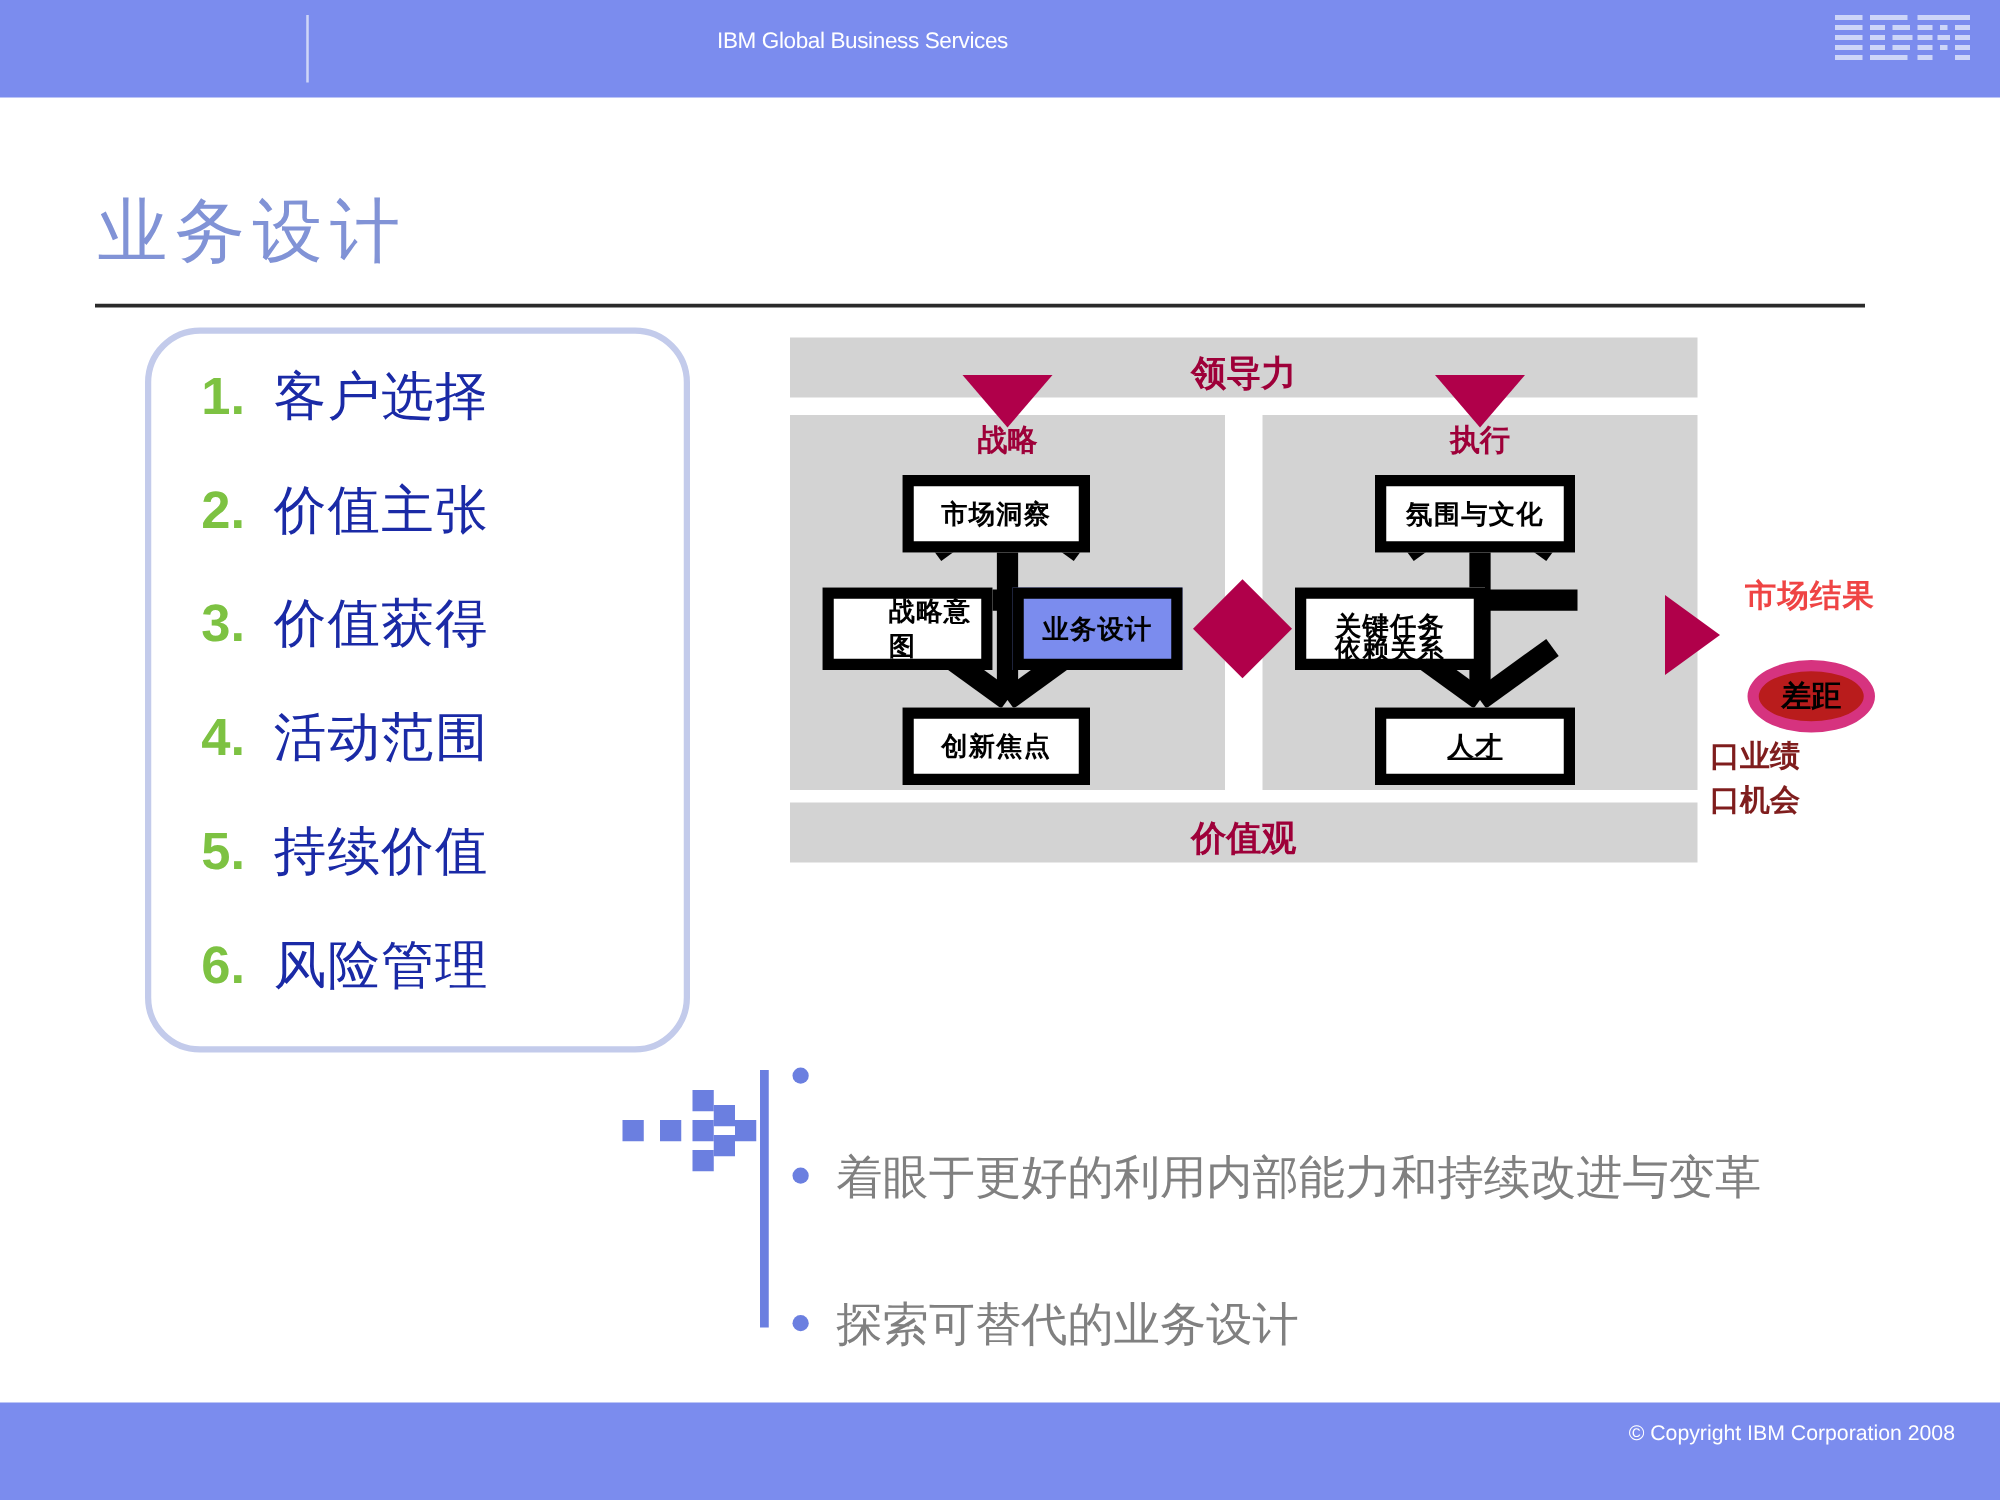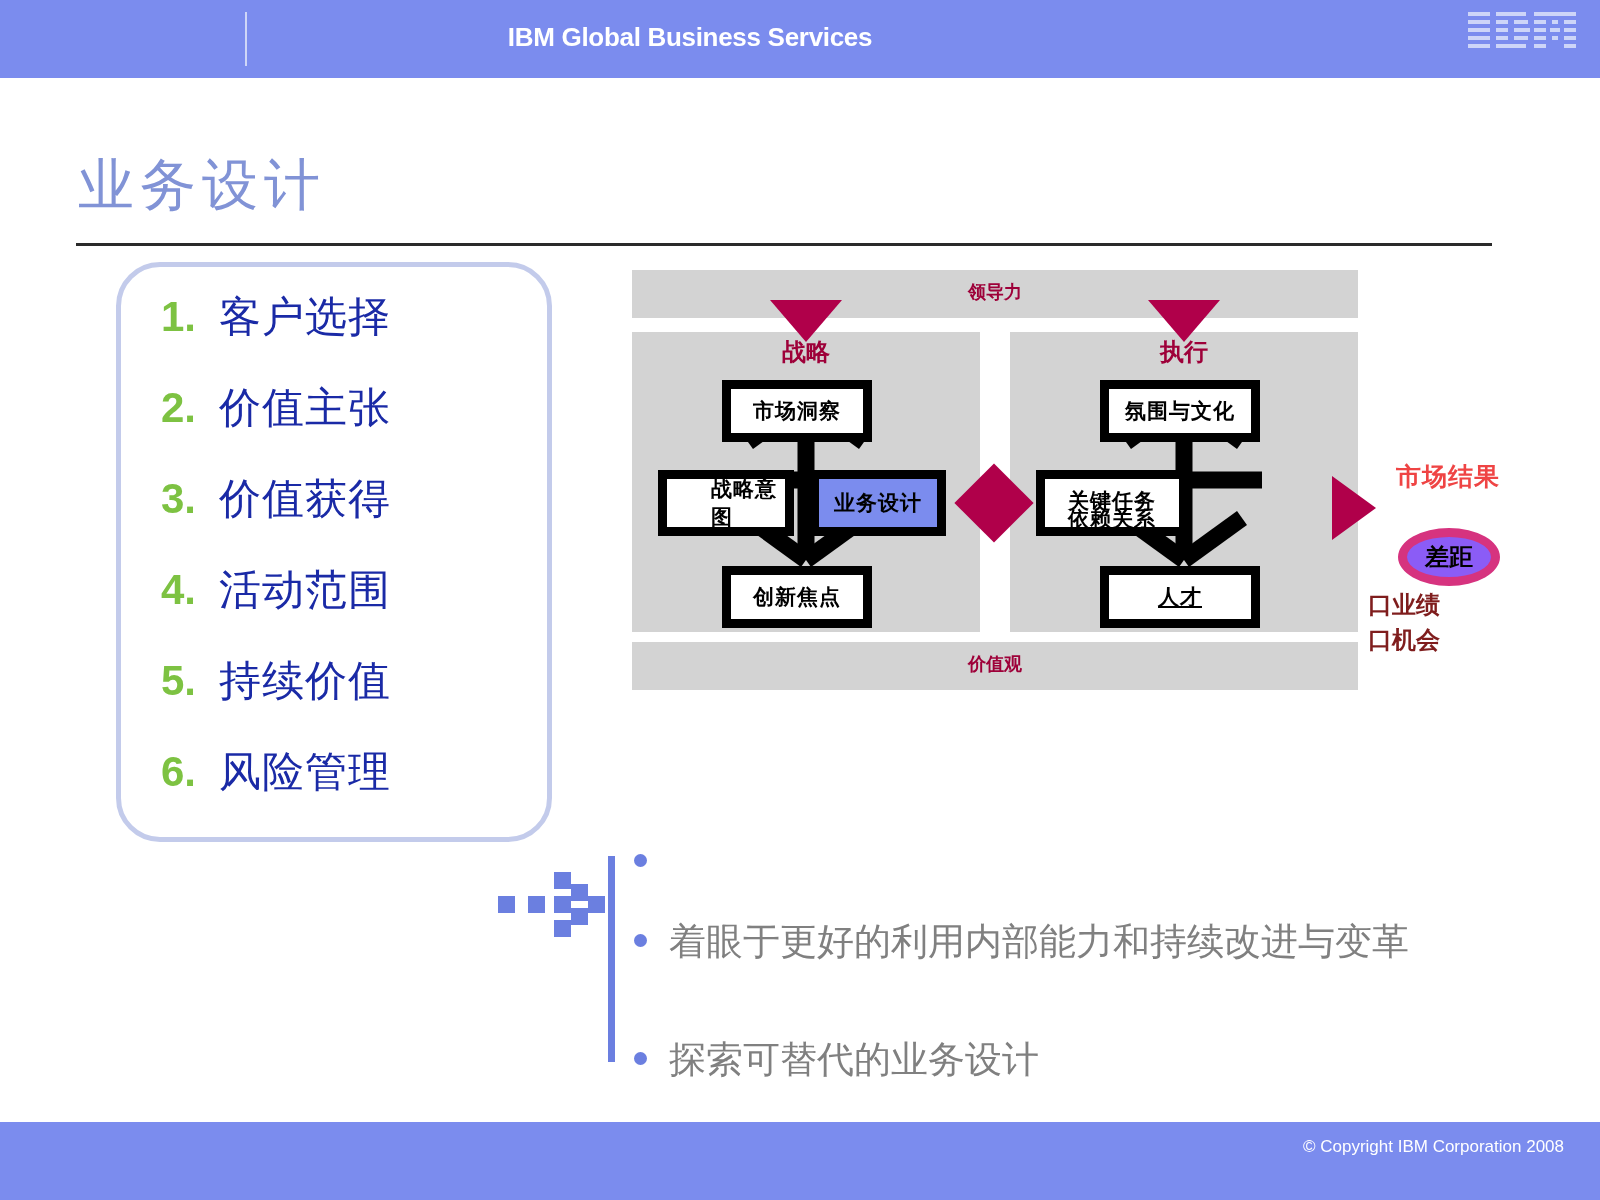--- a/index.html
+++ b/index.html
@@ -27,22 +27,22 @@
     left: 245px; top: 12px;
     width: 2px; height: 54px;
     background: #cfd6f7;
   }
   #header-title {
     position: absolute;
     left: 0; top: 22px;
     width: 1380px;
     text-align: center;
     color: #ffffff;
-    font-size: 26px;
-    font-weight: bold;
+    font-size: 18px;
+    font-weight: normal;
     letter-spacing: -0.3px;
     font-family: "Liberation Sans", sans-serif;
   }
   #ibm-logo {
     position: absolute;
     right: 22px; top: 10px;
     width: 112px; height: 46px;
   }
 
   
@@ -106,21 +106,21 @@
     left: 0; width: 726px;
     height: 48px;
     background: #d3d3d3;
   }
   #band-top { top: 0; }
   #band-bottom { top: 372px; }
   .band-label {
     position: absolute;
     left: 0; width: 726px;
     text-align: center;
-    font-size: 18px;
+    font-size: 28px;
     font-weight: bold;
     color: #9e0039;
     font-family: "Liberation Sans", sans-serif;
   }
   #band-top-label { top: 10px; }
   #band-bottom-label { top: 382px; }
 
   .panel {
     position: absolute;
     top: 62px;
@@ -239,21 +239,21 @@
     color: #ef4444;
     font-family: "Liberation Sans", sans-serif;
     letter-spacing: 1px;
     white-space: nowrap;
   }
   #gap-ellipse {
     position: absolute;
     left: 1398px; top: 528px;
     width: 102px; height: 58px;
     border-radius: 50%;
-    background: #8b5cf6;
+    background: #b91c1c;
     border: 9px solid #d6337f;
     box-sizing: border-box;
     display: flex;
     align-items: center;
     justify-content: center;
     font-size: 24px;
     font-weight: bold;
     color: #000000;
     font-family: "Liberation Sans", sans-serif;
   }

